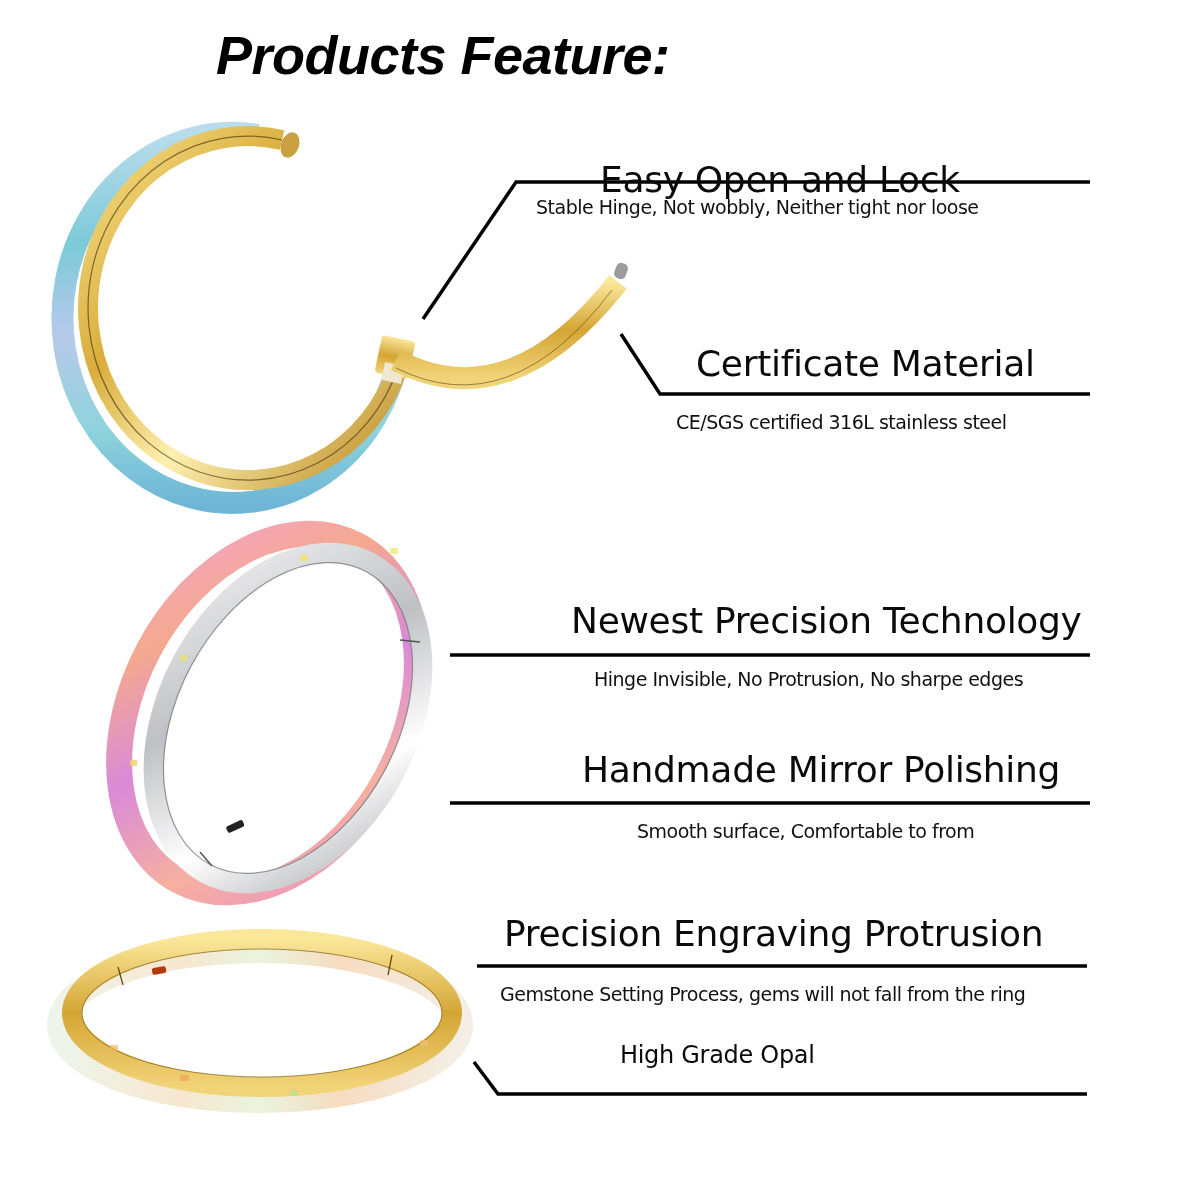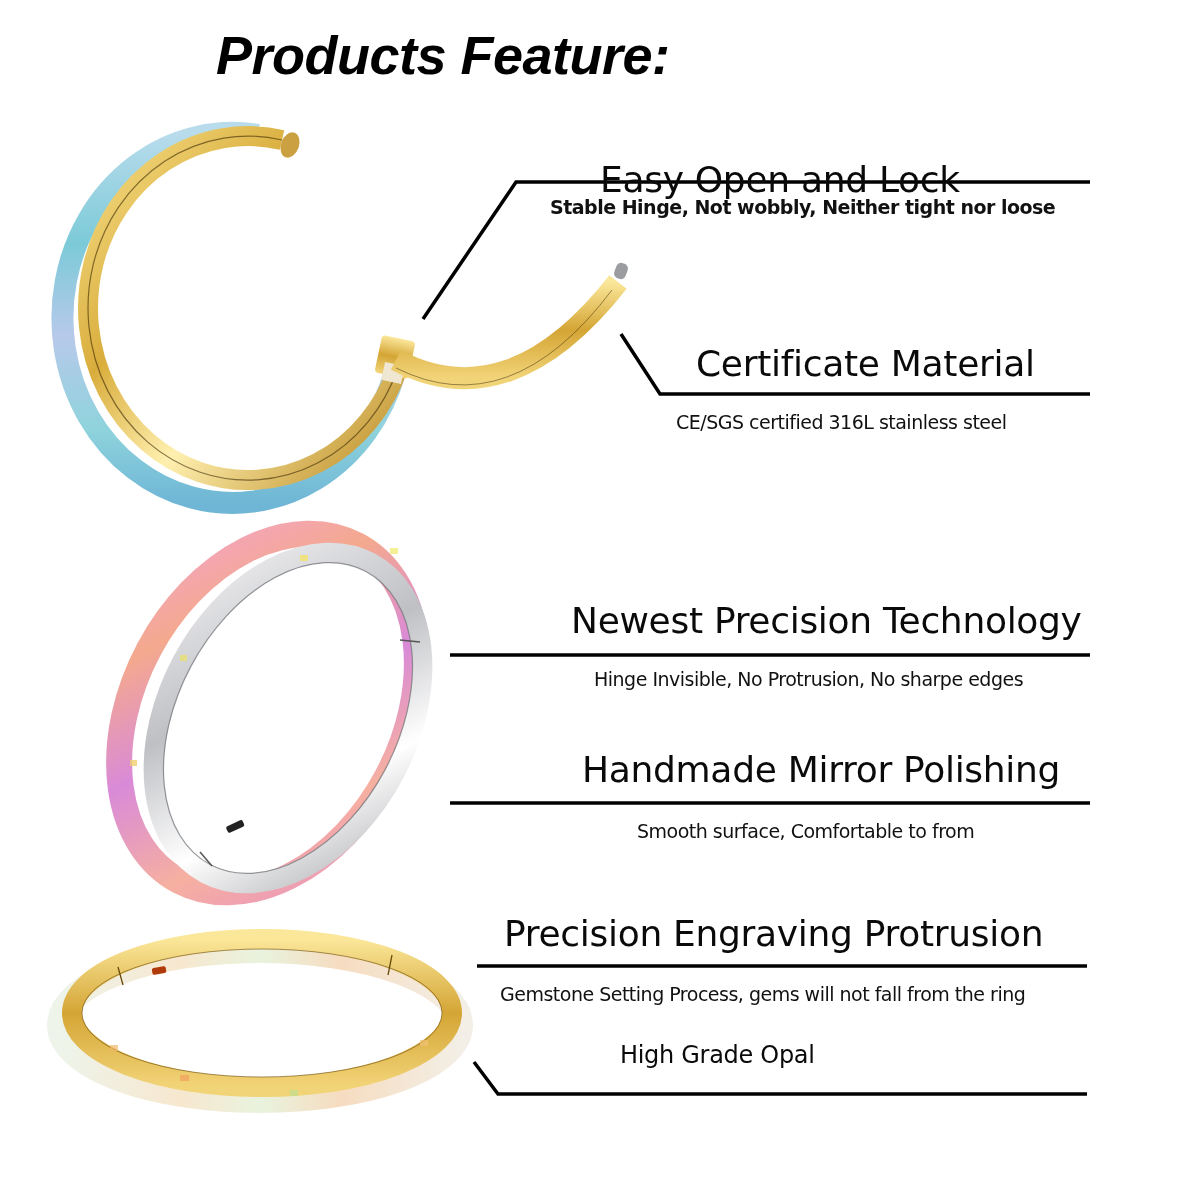--- a/index.html
+++ b/index.html
@@ -128,21 +128,21 @@
     <polyline points="423,319 516,182 1090,182"></polyline>
     <polyline points="621,334 660,394 1090,394"></polyline>
     <polyline points="450,655 1090,655"></polyline>
     <polyline points="450,803 1090,803"></polyline>
     <polyline points="477,966 1087,966"></polyline>
     <polyline points="474,1062 498,1094 1087,1094"></polyline>
   </g>
 </svg>
 
 <div class="feature-title" style="left:600px; top:130px; font-size:36px;margin-top:32px;">Easy Open and Lock</div>
-<div class="feature-desc" style="left:550px; top:198px;font-weight:bold;">Stable Hinge, Not wobbly, Neither tight nor loose</div>
+<div class="feature-desc" style="left:536px; top:198px;">Stable Hinge, Not wobbly, Neither tight nor loose</div>
 
 <div class="feature-title" style="left:696px; top:346px; font-size:36px;">Certificate Material</div>
 <div class="feature-desc" style="left:676px; top:413px;">CE/SGS certified 316L stainless steel</div>
 
 <div class="feature-title" style="left:571px; top:603px; font-size:36px;">Newest Precision Technology</div>
 <div class="feature-desc" style="left:594px; top:670px;">Hinge Invisible, No Protrusion, No sharpe edges</div>
 
 <div class="feature-title" style="left:582px; top:752px; font-size:36px;">Handmade Mirror Polishing</div>
 <div class="feature-desc" style="left:637px; top:822px;">Smooth surface, Comfortable to from</div>
 

